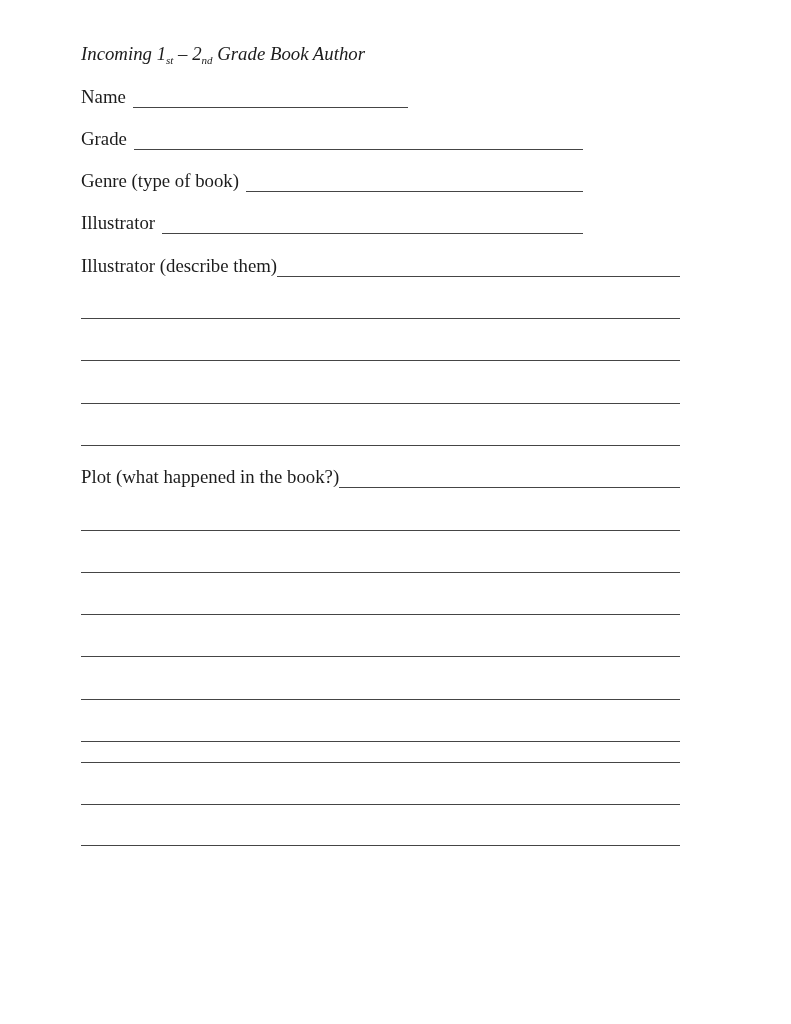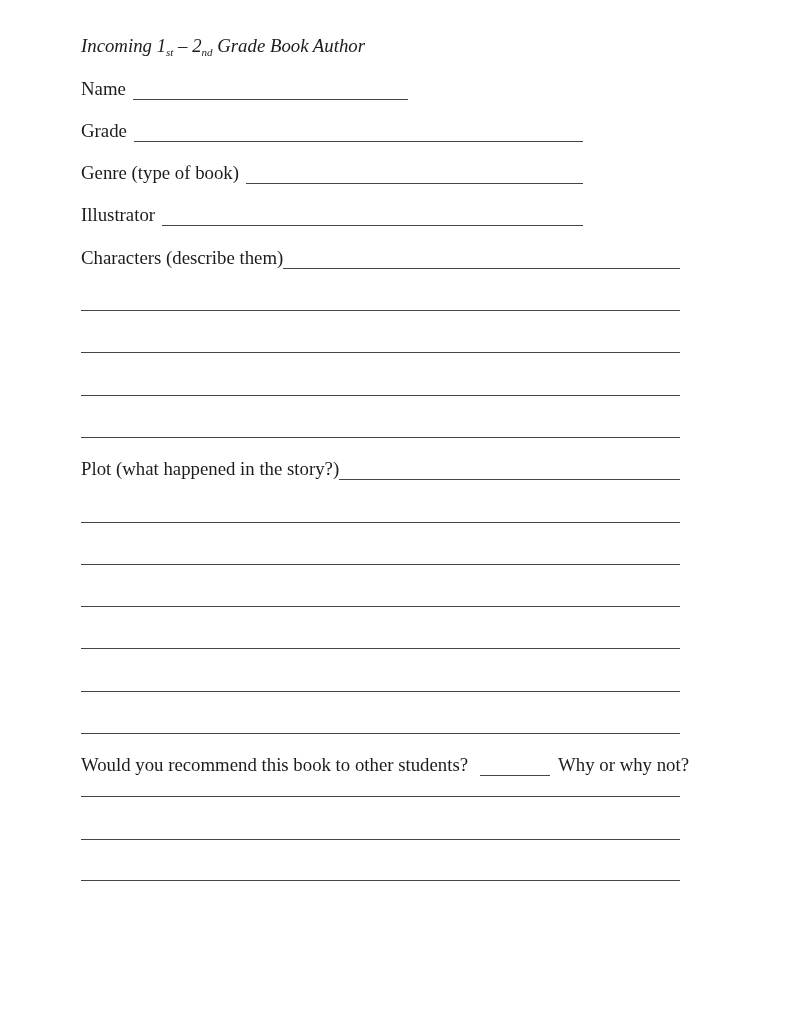--- a/index.html
+++ b/index.html
@@ -8,21 +8,21 @@
     width: 791px;
     height: 1024px;
     background: #ffffff;
     font-family: "Liberation Serif", serif;
     color: #1c1c1c;
     overflow: hidden;
   }
   .content {
     position: absolute;
     left: 81px;
-    top: 15px;
+    top: 23px;
     width: 599px;
   }
   .row {
     height: 42.3px;
     display: flex;
     align-items: flex-end;
     white-space: pre;
     font-size: 18.8px;
     line-height: 22px;
   }
@@ -81,47 +81,42 @@
       <span class="label">Genre (type of book)</span>
       <span class="line end-583"></span>
     </div>
 
     <div class="row">
       <span class="label">Illustrator</span>
       <span class="line end-583"></span>
     </div>
 
     <div class="row">
-      <span class="label">Characters (describe them)</span>
+      <span class="label">Illustrator (describe them)</span>
       <span class="line full"></span>
     </div>
 
     <div class="row blank-row"><span class="line full"></span></div>
     <div class="row blank-row"><span class="line full"></span></div>
 
 
     <div class="row blank-row"><span class="line full"></span></div>
     <div class="row blank-row"><span class="line full"></span></div>
 
     <div class="row">
-      <span class="label">Plot (what happened in the story?)</span>
+      <span class="label">Plot (what happened in the book?)</span>
       <span class="line full"></span>
     </div>
 
     <div class="row blank-row"><span class="line full"></span></div>
     <div class="row blank-row"><span class="line full"></span></div>
     <div class="row blank-row"><span class="line full"></span></div>
     <div class="row blank-row"><span class="line full"></span></div>
     <div class="row blank-row"><span class="line full"></span></div>
     <div class="row blank-row"><span class="line full"></span></div>
 
-    <div class="row">
-      <span class="qtext">Would you recommend this book to other students?</span>
-      <span class="line answer"></span>
-      <span class="qsuffix">Why or why not?</span>
-    </div>
 
     <div class="row blank-row tight"><span class="line full"></span></div>
     <div class="row blank-row"><span class="line full"></span></div>
     <div class="row blank-row short-h"><span class="line full"></span></div>
 
   </div>
 </div>
 
 </body></html>

